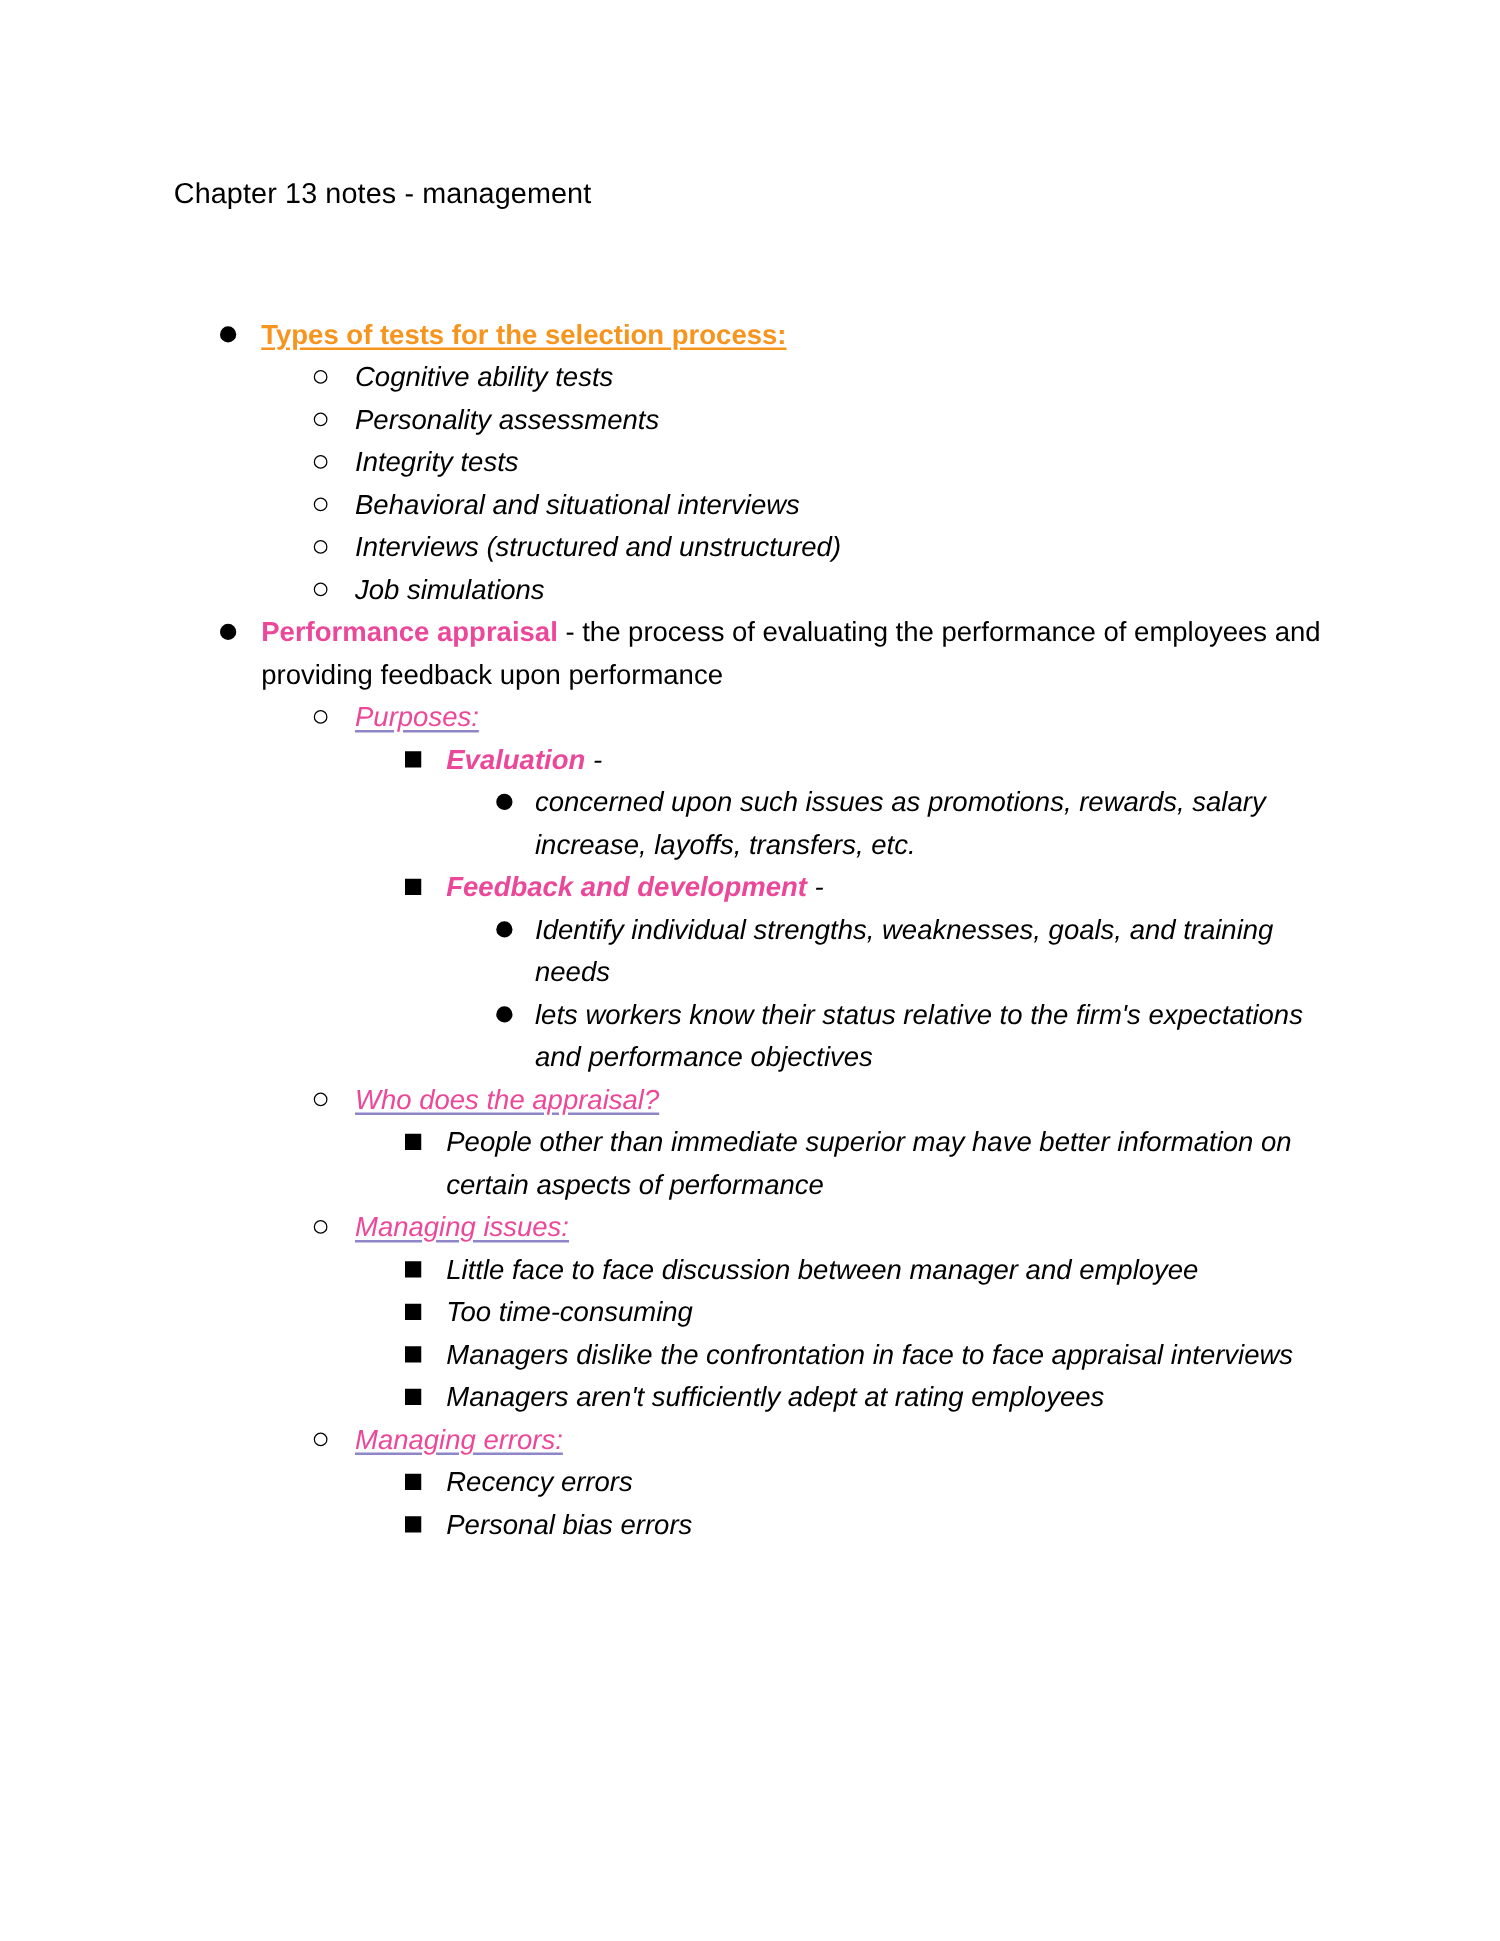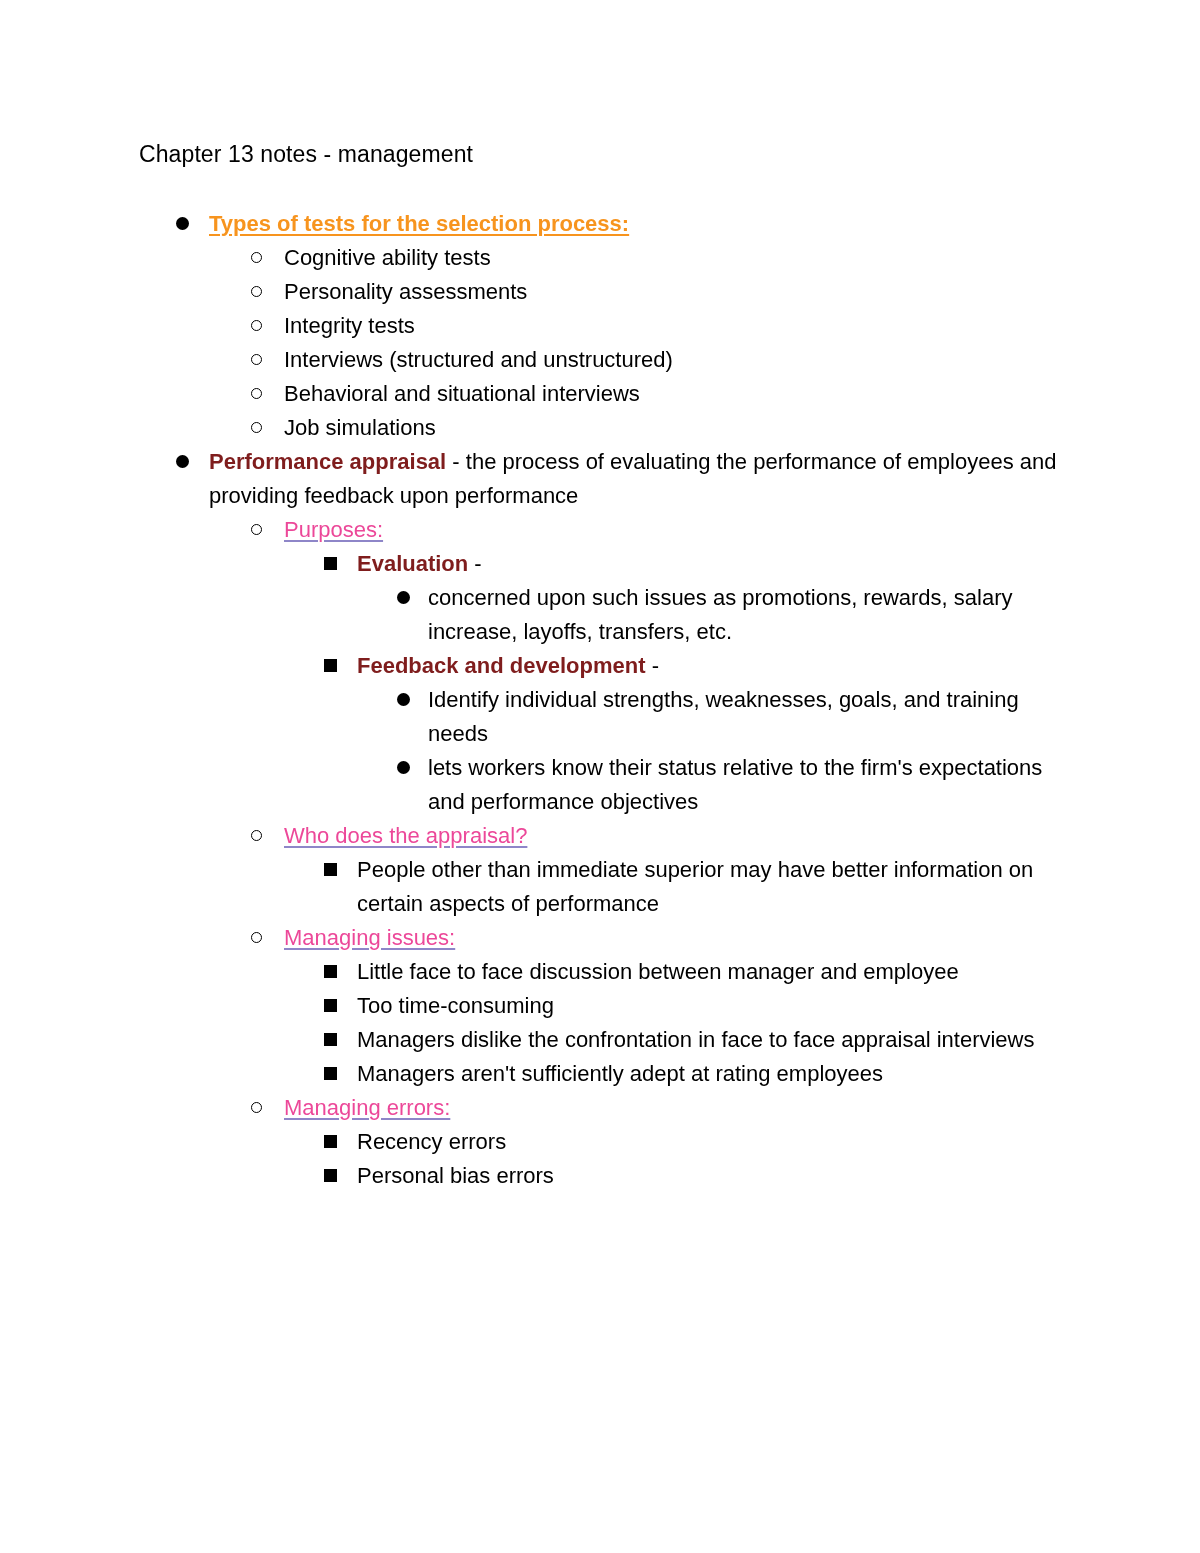--- a/index.html
+++ b/index.html
@@ -41,22 +41,22 @@
     padding: 0;
   }
   li.item {
     position: relative;
     font-size: 22px;
     line-height: 34px;
     margin: 0;
     padding: 0;
   }
   
-  ul.l1 { padding-left: 176px; }
-  ul.l2 { padding-left: 75px; }
+  ul.l1 { padding-left: 176px; margin-top: 44px; }
+  ul.l2 { padding-left: 75px; font-style: italic; }
   ul.l3 { padding-left: 73px; }
   ul.l4 { padding-left: 73px; }
 
   li.item > .bullet {
     position: absolute;
     left: 0;
     top: 0;
     width: 30px;
     text-align: left;
     line-height: 34px;
@@ -111,21 +111,21 @@
     font-weight: bold;
     text-decoration: underline;
     text-decoration-color: #F7941E;
     text-underline-offset: 3px;
   }
   .t-orange {
     color: #F7941E;
     font-weight: bold;
   }
   .t-blue {
-    color: #7f1d1d;
+    color: #ec4899;
     font-weight: bold;
   }
   .t-purple-ul {
     color: #ec4899;
     text-decoration: underline;
     text-decoration-color: #8E86C8;
     text-underline-offset: 3px;
   }
   .t-plain { color: #000000; }
   .wrap { max-width: 900px; }
@@ -154,25 +154,25 @@
           <li class="item">
             <span class="bullet circle"></span>
             <span class="txt wrap t-plain">Personality assessments</span>
           </li>
           <li class="item">
             <span class="bullet circle"></span>
             <span class="txt wrap t-plain">Integrity tests</span>
           </li>
           <li class="item">
             <span class="bullet circle"></span>
+            <span class="txt wrap t-plain">Behavioral and situational interviews</span>
+          </li>
+          <li class="item">
+            <span class="bullet circle"></span>
             <span class="txt wrap t-plain">Interviews (structured and unstructured)</span>
-          </li>
-          <li class="item">
-            <span class="bullet circle"></span>
-            <span class="txt wrap t-plain">Behavioral and situational interviews</span>
           </li>
           <li class="item">
             <span class="bullet circle"></span>
             <span class="txt wrap t-plain">Job simulations</span>
           </li>
         </ul>
       </li>
 
       <li class="item">
         <span class="bullet disc"></span>

